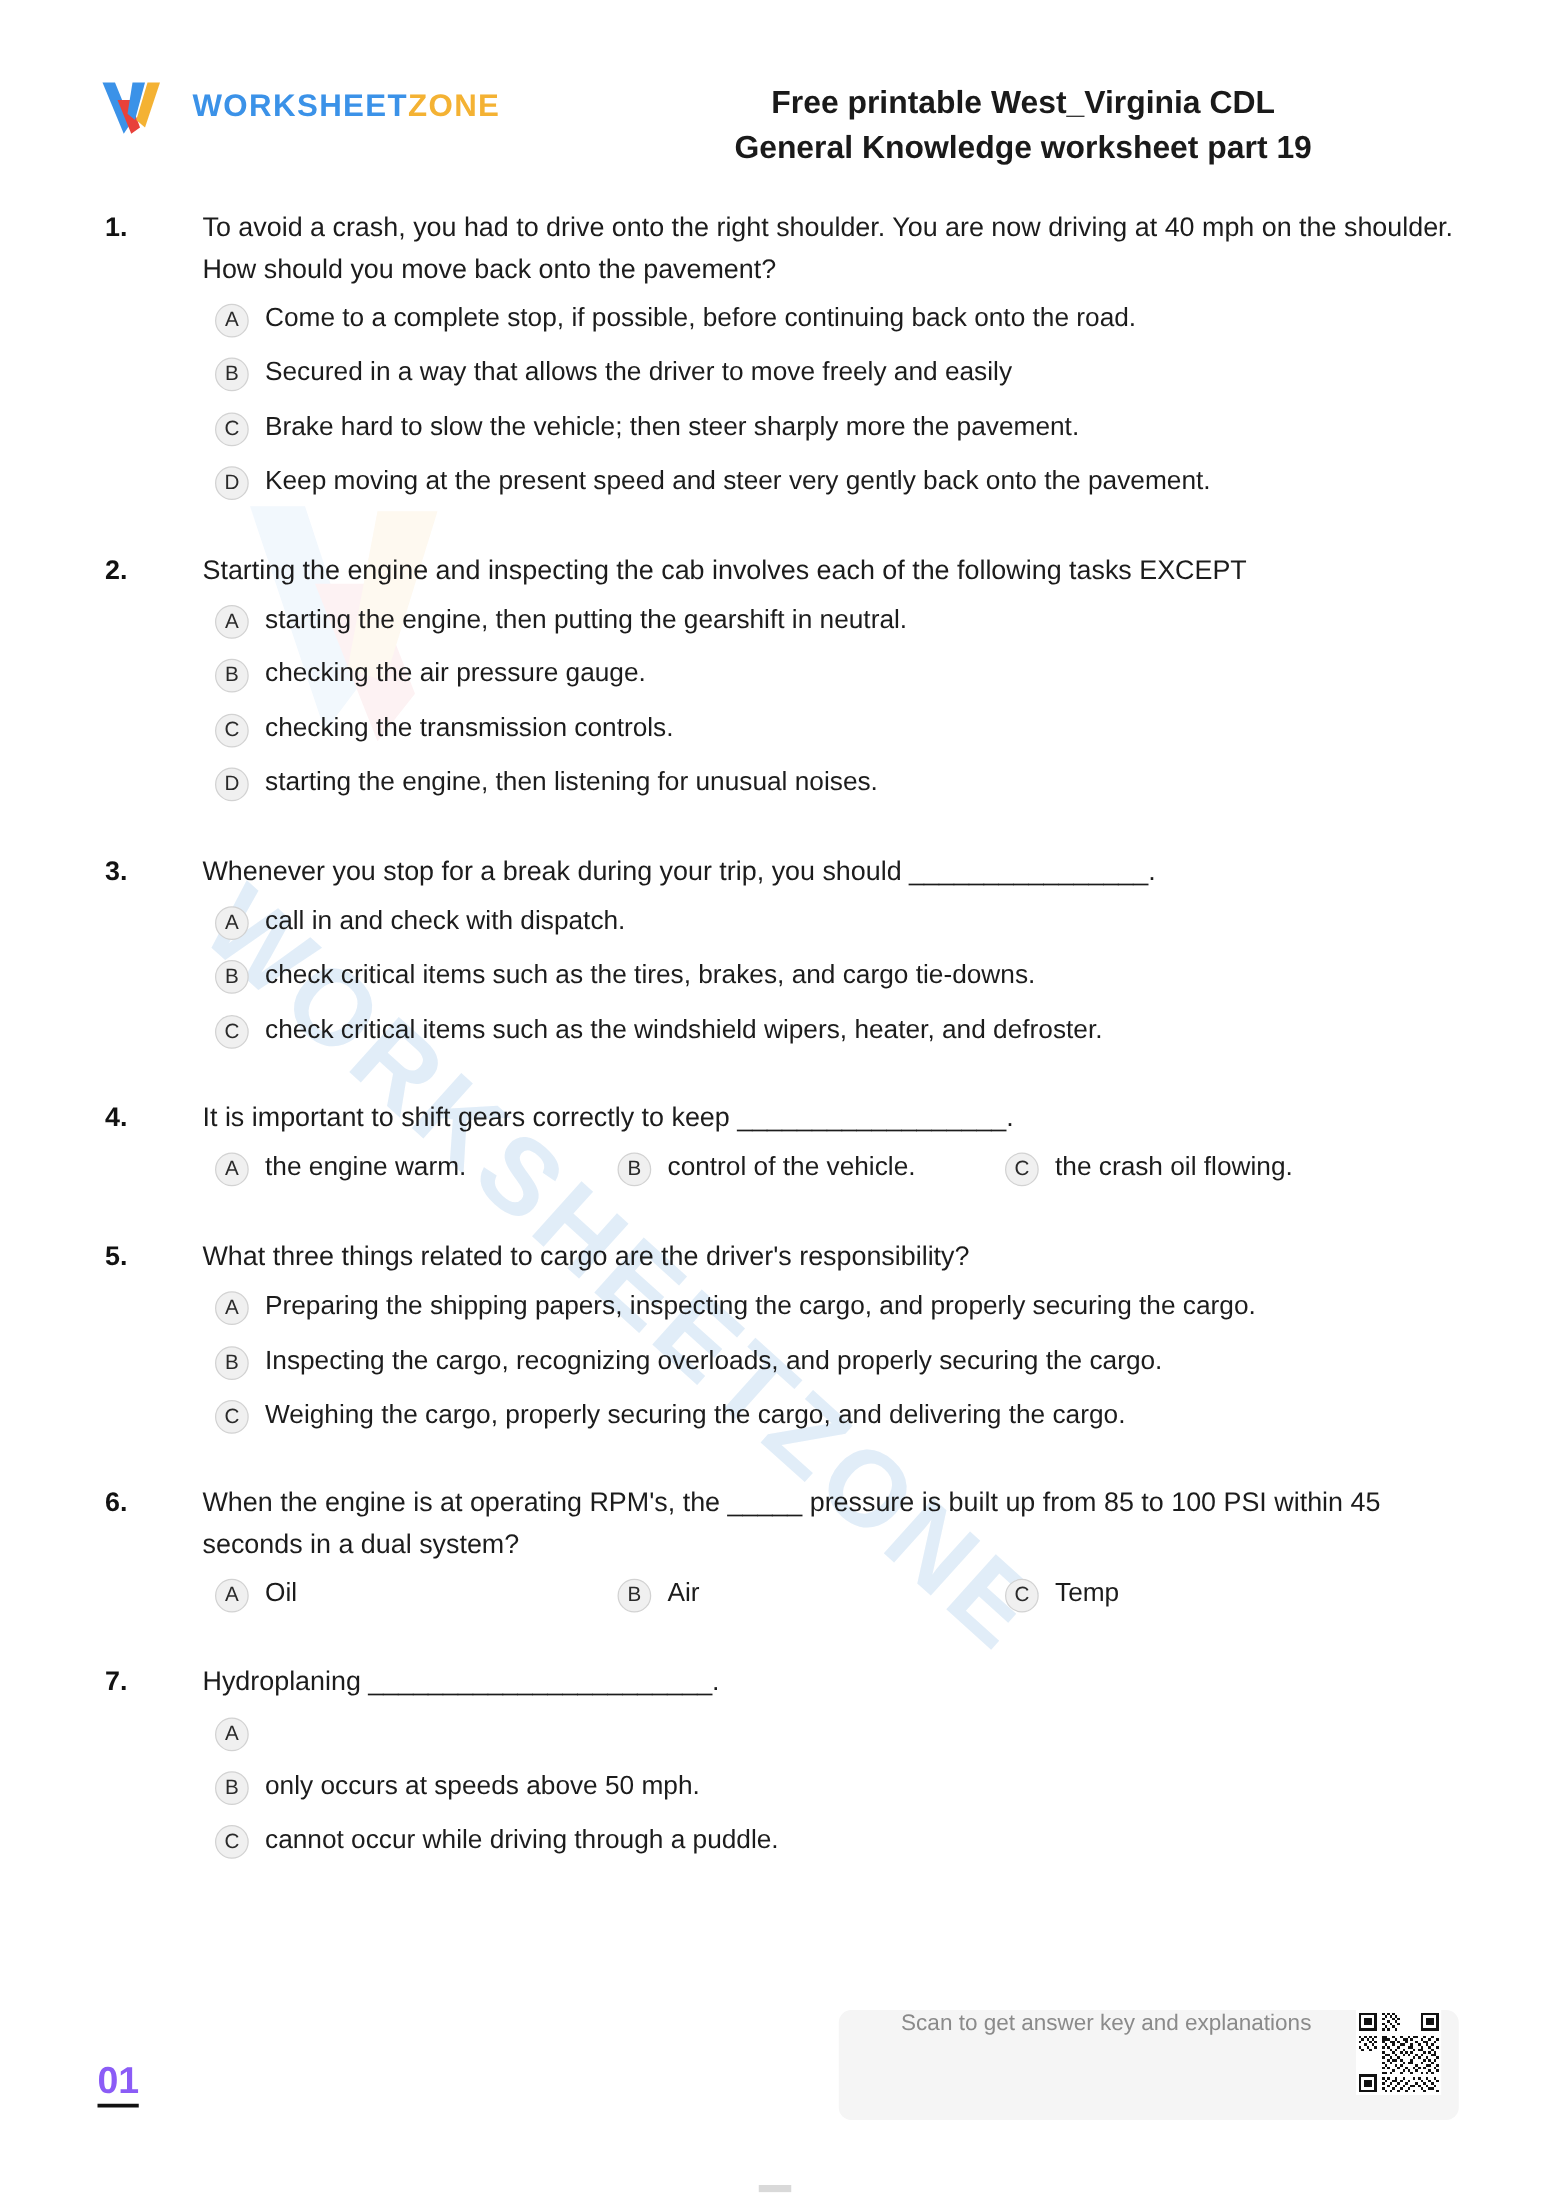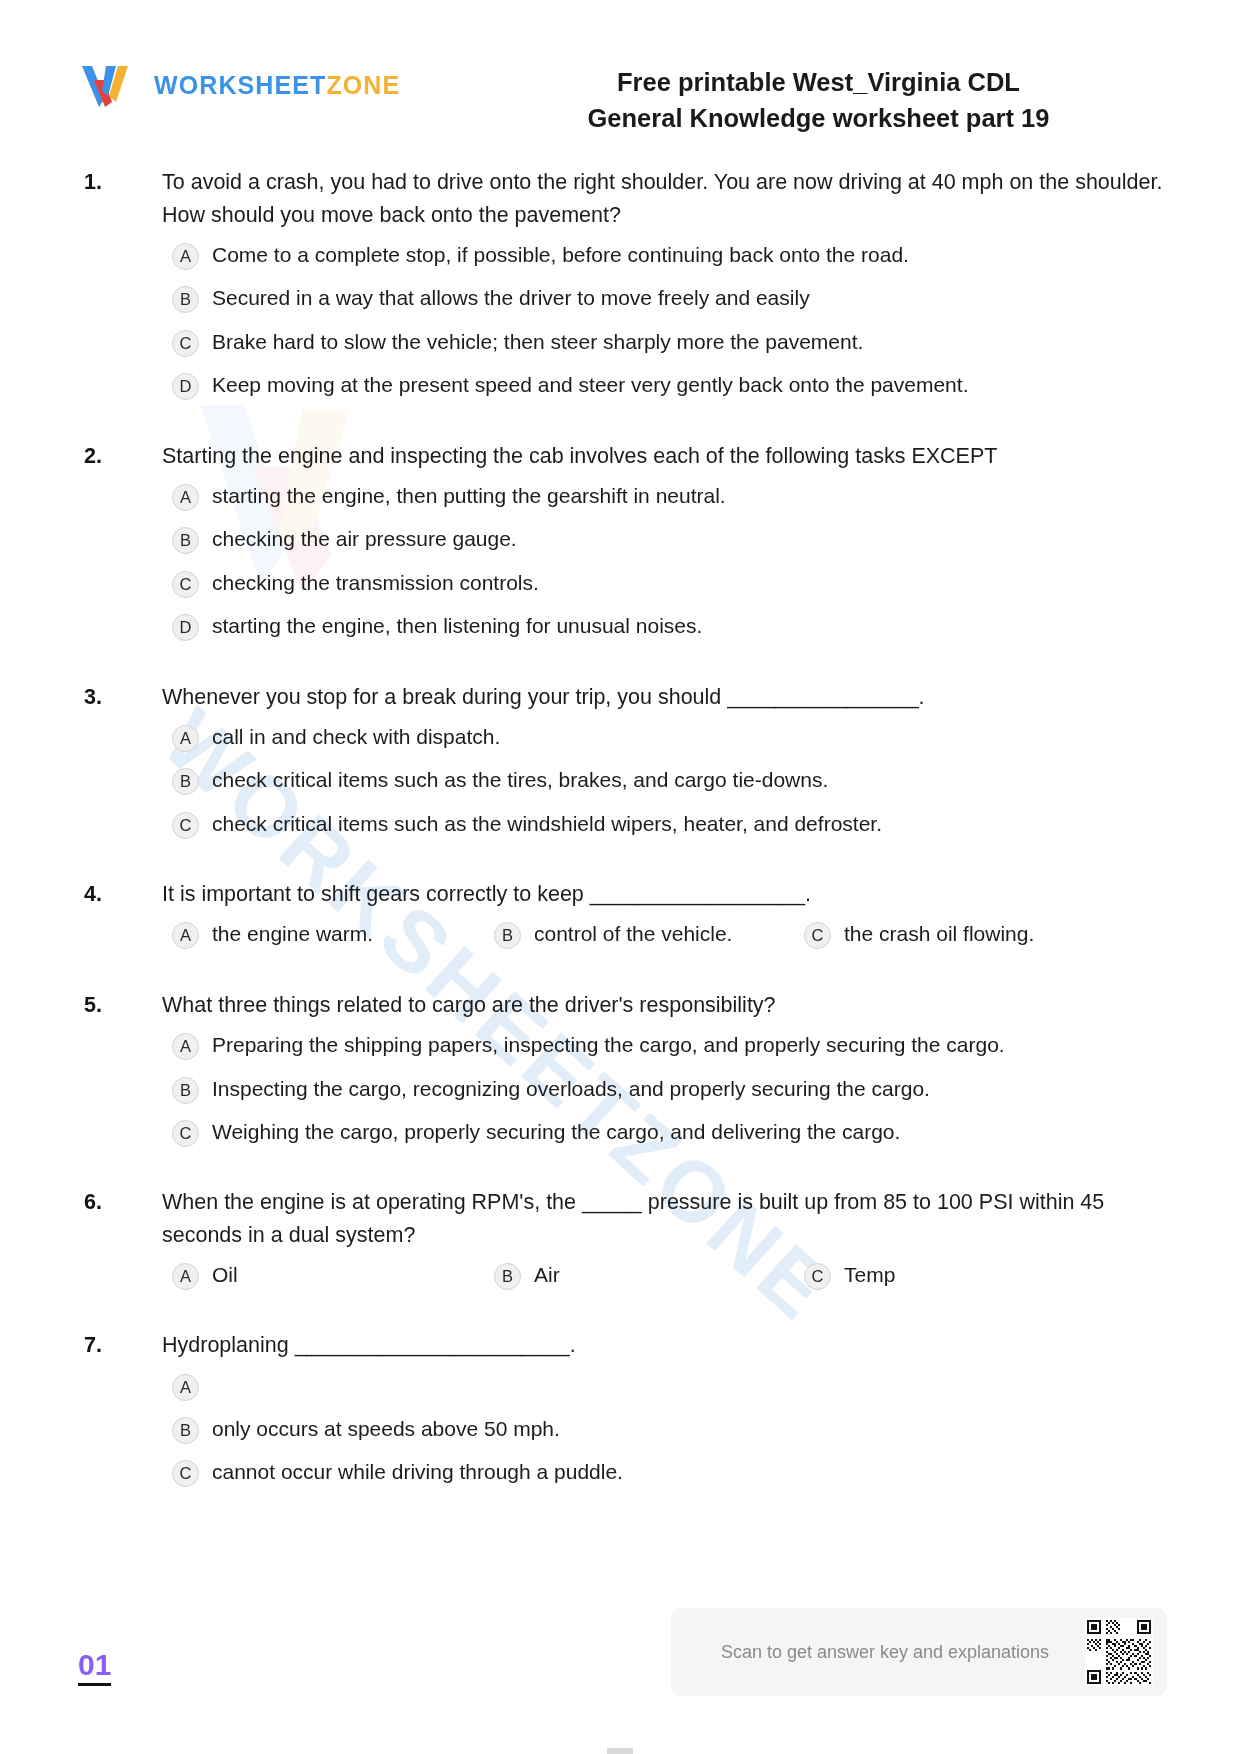--- a/index.html
+++ b/index.html
@@ -160,21 +160,21 @@
   }
   .scan-box {
     position: absolute;
     right: 72px;
     bottom: 58px;
     width: 496px;
     height: 88px;
     background: #f5f5f5;
     border-radius: 10px;
     display: flex;
-    align-items: center;
+    align-items: flex-start;
     justify-content: space-between;
     padding: 0 14px 0 20px;
   }
   .scan-label {
     font-size: 18px;
     color: #8a8a8a;
     flex: 1;
     text-align: center;
     padding-right: 6px;
   }

